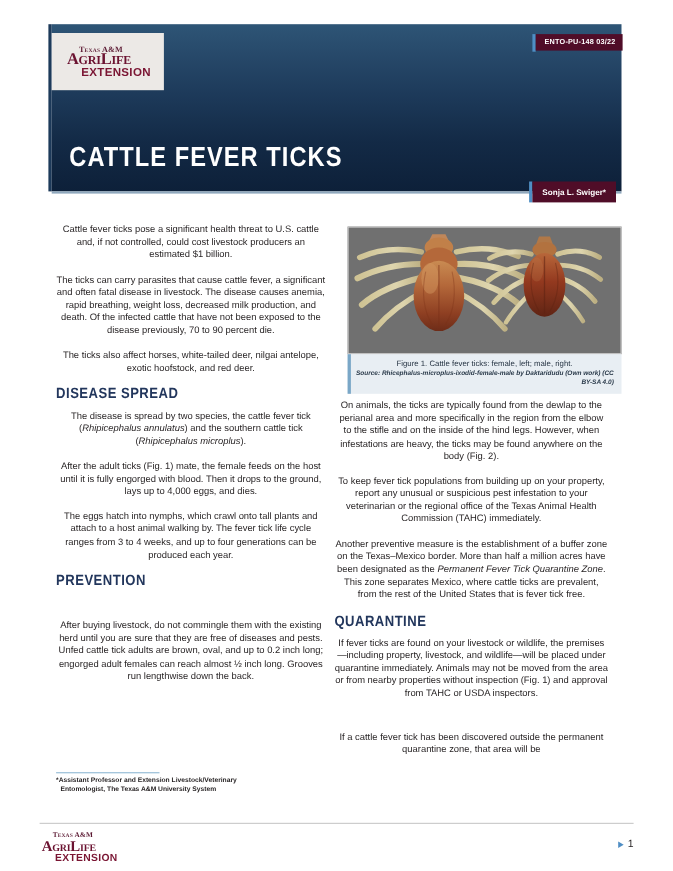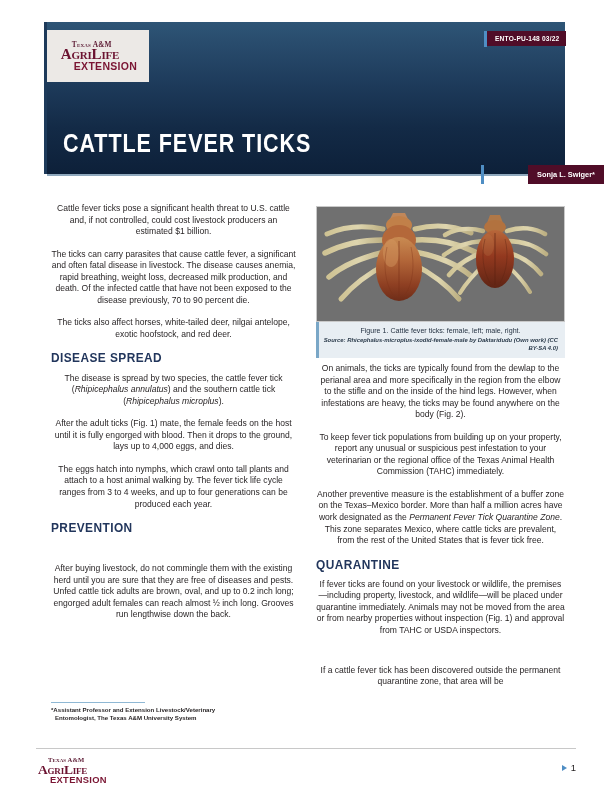--- a/index.html
+++ b/index.html
@@ -132,39 +132,38 @@
   .author-badge {
     position: absolute;
     left: 484px;
     top: 165px;
     padding: 5px 9px 5px 9px;
     background: #500d28;
     color: #ffffff;
     font-size: 7.4px;
     font-weight: 700;
     white-space: nowrap;
-    margin-left: 44px;
   }
   .author-badge-accent {
     position: absolute;
     left: 481px;
     top: 165px;
     width: 3px;
     height: 19px;
     background: #4f8ec4;
   }
 
   
   .col {
     position: absolute;
     top: 203px;
     width: 245px;
   }
   .col-left  { left: 51px; }
-  .col-right { left: 316px; top: 363px; width: 249px; }
+  .col-right { left: 304px; top: 363px; width: 249px; }
 
   p.body {
     margin: 0 0 11px 0;
     font-size: 8.55px;
     line-height: 11.55px;
     color: #231f20;
     text-align: center;
   }
   p.body:last-child { margin-bottom: 0; margin-top: 28px; }
 
@@ -424,21 +423,21 @@
   <p class="body">The eggs hatch into nymphs, which crawl onto tall plants and attach to a host animal walking by. The fever tick life cycle ranges from 3 to 4 weeks, and up to four generations can be produced each year.</p>
 
   <h2 class="section">PREVENTION</h2>
   <p class="body">After buying livestock, do not commingle them with the existing herd until you are sure that they are free of diseases and pests. Unfed cattle tick adults are brown, oval, and up to 0.2 inch long; engorged adult females can reach almost ½ inch long. Grooves run lengthwise down the back.</p>
 </div>
 
 <div class="col col-right">
   <p class="body">On animals, the ticks are typically found from the dewlap to the perianal area and more specifically in the region from the elbow to the stifle and on the inside of the hind legs. However, when infestations are heavy, the ticks may be found anywhere on the body (Fig. 2).</p>
   <p class="body">To keep fever tick populations from building up on your property, report any unusual or suspicious pest infestation to your veterinarian or the regional office of the Texas Animal Health Commission (TAHC) immediately.</p>
   <p class="body">
-    <span>Another preventive measure is the establishment of a buffer zone on the Texas–Mexico border. More than half a million acres have work designated as the </span><em>Permanent Fever Tick Quarantine Zone</em><span>. This zone separates Mexico, where cattle ticks are prevalent, from the rest of the United States that is fever tick free.</span>
+    <span>Another preventive measure is the establishment of a buffer zone on the Texas–Mexico border. More than half a million acres have been designated as the </span><em>Permanent Fever Tick Quarantine Zone</em><span>. This zone separates Mexico, where cattle ticks are prevalent, from the rest of the United States that is fever tick free.</span>
   </p>
 
   <h2 class="section">QUARANTINE</h2>
   <p class="body">If fever ticks are found on your livestock or wildlife, the premises—including property, livestock, and wildlife—will be placed under quarantine immediately. Animals may not be moved from the area or from nearby properties without inspection (Fig. 1) and approval from TAHC or USDA inspectors.</p>
   <p class="body">If a cattle fever tick has been discovered outside the permanent quarantine zone, that area will be</p>
 </div>
 
 <div class="footnote-rule"></div>
 <div class="footnote">
   <span>*Assistant Professor and Extension Livestock/Veterinary</span>

